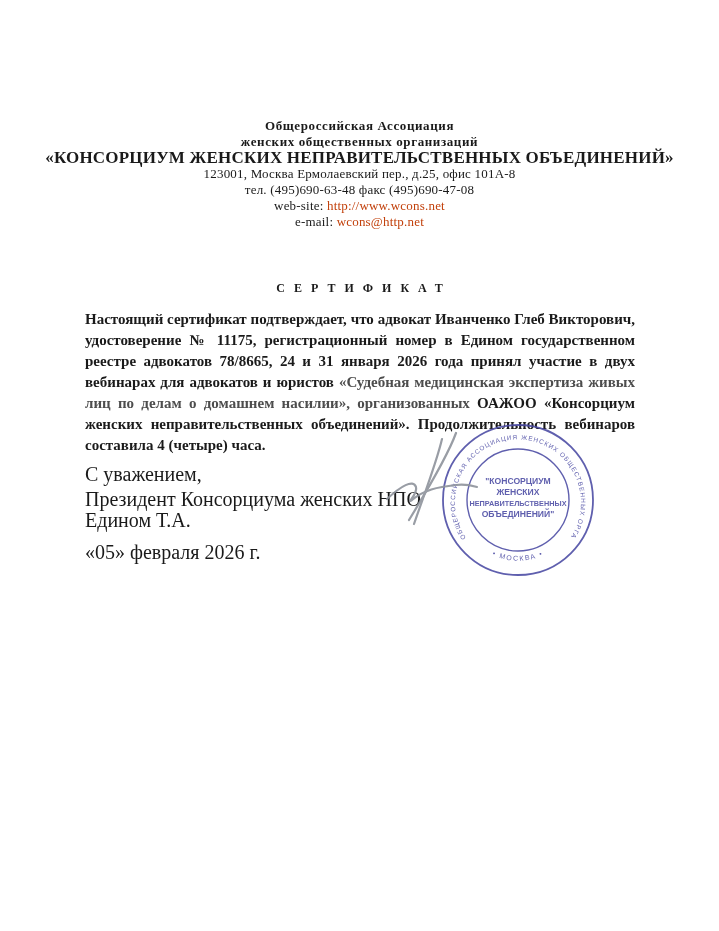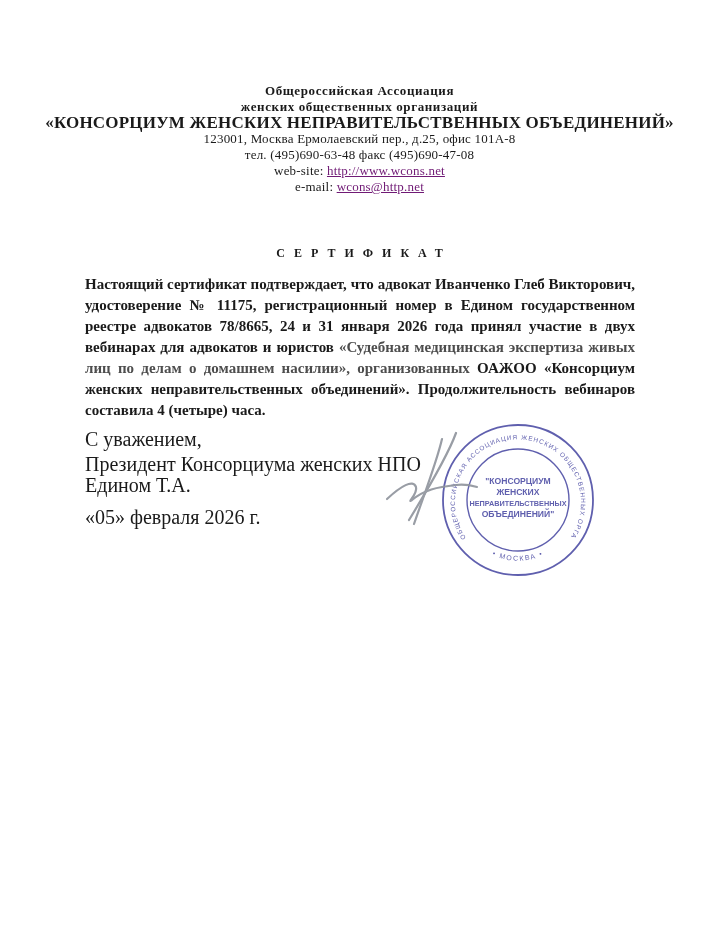--- a/index.html
+++ b/index.html
@@ -6,29 +6,29 @@
   .page{
     position:relative;
     width:719px;height:931px;
     background:#ffffff;
     font-family:"Liberation Serif","DejaVu Serif",serif;
     color:#1a1a1a;
     overflow:hidden;
   }
   
   .letterhead{
-    padding-top:83px;
+    padding-top:118px;
     text-align:center;
     font-size:13px;
     line-height:16px;
   }
   .org-line{font-weight:bold;letter-spacing:0.6px;}
   .org-name{font-weight:bold;font-size:17px;letter-spacing:0.2px;}
   .addr-line{letter-spacing:0.2px;}
-  .contact-link{color:#701a75;text-decoration:underline;cursor:pointer;}
+  .contact-link{color:#c2410c;cursor:pointer;}
   
   .cert-title{
     margin-top:51px;
     text-align:center;
     font-weight:bold;
     font-size:12px;
     letter-spacing:9px;
     text-indent:9px; 
   }
   

